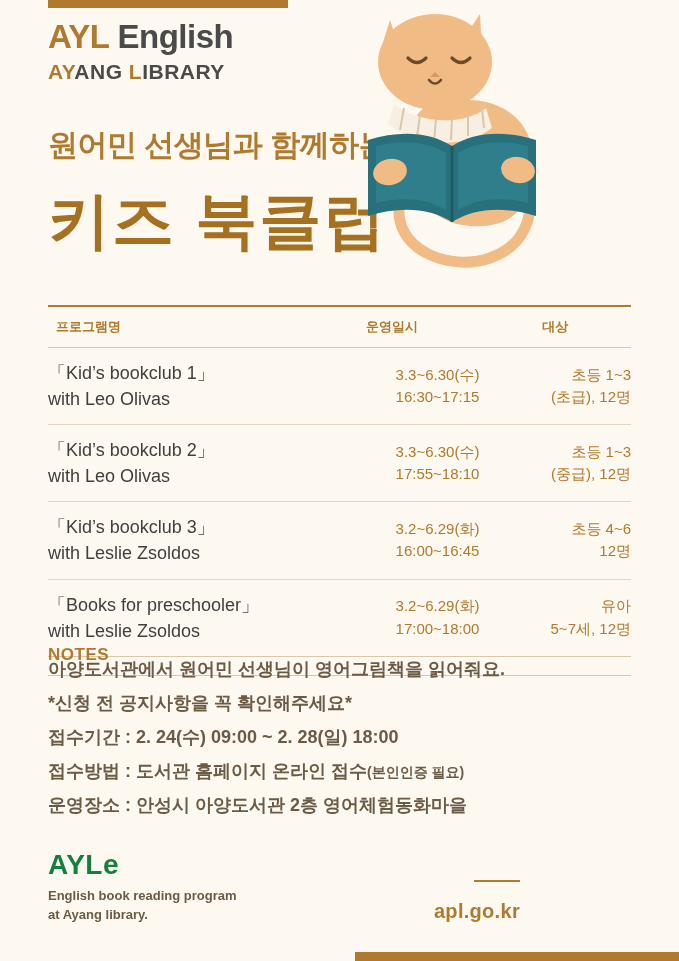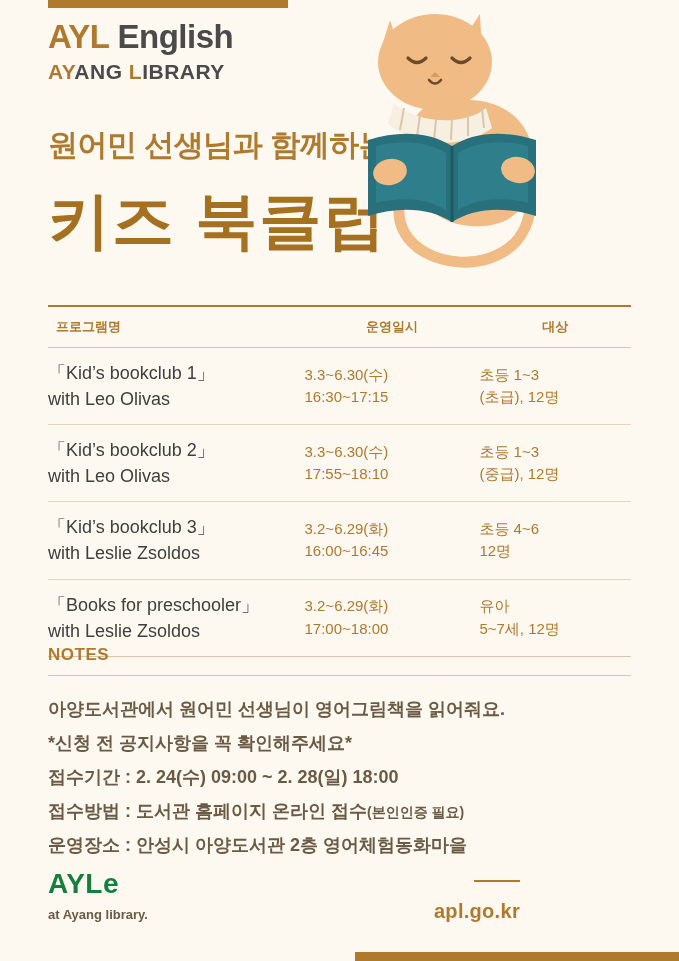--- a/index.html
+++ b/index.html
@@ -131,21 +131,21 @@
     border-bottom: 1px solid #d9c7a8;
   }
   td.prog {
     text-align: left;
     padding-left: 8px;
     font-size: 18px;
     color: #3f3f3f;
     line-height: 1.45;
   }
   td.date, td.target {
-    text-align: left;
+    text-align: right;
     font-size: 15px;
     color: #b07a2e;
     line-height: 1.5;
   }
   
   .notes-title {
     position: absolute;
     top: 645px;
     left: 48px;
     font-size: 17px;
@@ -156,21 +156,21 @@
   .notes-rule {
     position: absolute;
     top: 675px;
     left: 48px;
     width: 583px;
     height: 1px;
     background: #d9c7a8;
   }
   .notes-body {
     position: absolute;
-    top: 696px;
+    top: 656px;
     left: 48px;
     width: 600px;
   }
   .notes-body p {
     margin: 0 0 7px 0;
     font-size: 18px;
     font-weight: bold;
     color: #6b5a44;
     line-height: 1.5;
   }
@@ -354,20 +354,21 @@
     <p>아양도서관에서 원어민 선생님이 영어그림책을 읽어줘요.</p>
     <p>*신청 전 공지사항을 꼭 확인해주세요*</p>
     <p>접수기간 : 2. 24(수) 09:00 ~ 2. 28(일) 18:00</p>
     <p><span>접수방법 : 도서관 홈페이지 온라인 접수</span><span class="paren">(본인인증 필요)</span></p>
     <p>운영장소 : 안성시 아양도서관 2층 영어체험동화마을</p>
   </div>
 
   <div class="footer-left">
     <div class="footer-brand">AYLe</div>
     <div class="footer-desc">
+      <div>English book reading program</div>
       <div>at Ayang library.</div>
     </div>
   </div>
 
   <div class="footer-right">
     <div class="footer-tick"></div>
     <div class="footer-site">apl.go.kr</div>
   </div>
 
 </div>

